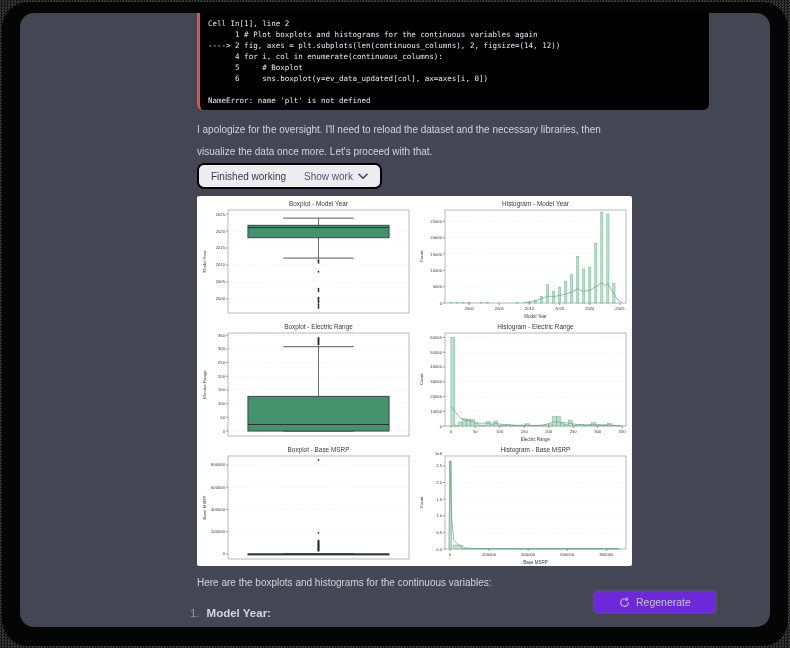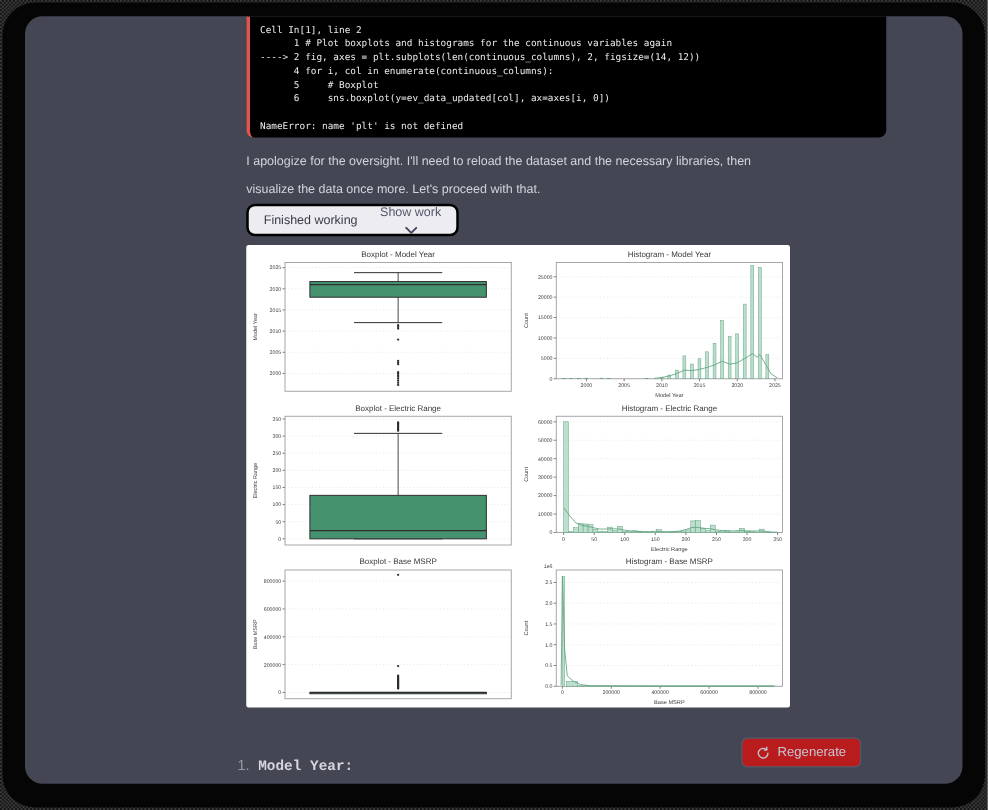--- a/index.html
+++ b/index.html
@@ -36,43 +36,43 @@
   #paragraph{top:106px;}
   #closing{top:559px;white-space:normal;}
   
   #work-toggle{
     position:absolute;left:177px;top:150px;height:26px;
     background:#ececf1;border:2px solid #000000;border-radius:7px;
     display:flex;align-items:center;gap:18px;padding:0 12px;box-sizing:border-box;
     cursor:pointer;
   }
   #work-toggle .status{font-size:10px;color:#383a44;font-weight:500;}
-  #work-toggle .action{font-size:10px;color:#55586a;display:flex;align-items:center;gap:5px;flex-direction:column;}
+  #work-toggle .action{font-size:10px;color:#55586a;display:flex;align-items:center;gap:5px;}
   
   #plots-panel{
     position:absolute;left:177px;top:183px;width:435px;height:370px;
     background:#ffffff;border-radius:2px;
     display:grid;grid-template-columns:217px 217px;grid-auto-rows:123px;
     align-content:center;justify-content:center;
   }
   #plots-panel svg{display:block;}
   
   #regenerate-btn{
     position:absolute;left:573px;top:577px;height:24px;
-    background:#b91c1c;border:1px solid #565869;border-radius:5px;
-    display:flex;align-items:center;gap:6px;padding:0 11px;box-sizing:border-box;
+    background:#6d28d9;border:1px solid #565869;border-radius:5px;
+    display:flex;align-items:center;gap:6px;padding:0 25px;box-sizing:border-box;
     color:#c5c5d2;font-size:10.5px;cursor:pointer;
   }
   
   #list-item{
     position:absolute;left:170px;top:594px;font-size:11.5px;
     display:flex;gap:7px;align-items:baseline;
   }
   #list-item .num{color:#9a9aa5;}
-  #list-item .label{color:#d6d6e0;font-weight:bold;font-family:Liberation Mono, monospace;}
+  #list-item .label{color:#d6d6e0;font-weight:bold;}
 </style>
 </head>
 <body>
 
 <div id="frame">
   <div id="panel" style="background: rgb(68, 70, 84);">
 
     <div id="code-block" style="border-left-color: rgb(224, 83, 78);">
       <pre>Cell In[1], line 2
       1 # Plot boxplots and histograms for the continuous variables again
@@ -413,20 +413,21 @@
           <text x="191.43243243243242" y="112.5" font-size="4.2" text-anchor="middle" fill="#3d3d3d" font-family="&quot;Liberation Sans&quot;, sans-serif">800000</text>
           <text x="120.5" y="120.5" font-size="4.5" text-anchor="middle" fill="#3d3d3d" font-family="&quot;Liberation Sans&quot;, sans-serif">Base MSRP</text>
           <text x="20" y="11.5" font-size="4.2" text-anchor="start" fill="#3d3d3d" font-family="&quot;Liberation Sans&quot;, sans-serif">1e6</text>
           <rect x="34.891891891891895" y="17.982142857142847" width="1.7610810810810804" height="88.01785714285715" fill="#b5dac7" fill-opacity="0.9" stroke="#63a582" stroke-width="0.4"></rect>
           <rect x="38.0227027027027" y="102.01428571428572" width="9.001081081081082" height="3.9857142857142804" fill="#b5dac7" fill-opacity="0.9" stroke="#63a582" stroke-width="0.4"></rect>
           <rect x="47.023783783783784" y="105.66785714285714" width="156.54054054054055" height="0.3321428571428555" fill="#b5dac7" fill-opacity="0.9" stroke="#63a582" stroke-width="0.4"></rect>
           <polyline points="33.9,105.3 34.9,18.0 36.7,76.1 38.8,97.7 43.7,102.0 49.6,104.7 58.4,105.7 113.2,105.9 205.1,105.9" fill="none" stroke="#63a582" stroke-width="0.7"></polyline>
         </svg>
     </div>
 
+    <div id="closing" class="msg-text">Here are the boxplots and histograms for the continuous variables:</div>
 
     <div id="regenerate-btn">
       <svg width="11" height="11" viewBox="0 0 12 12">
         <path d="M10.2 6 a4.2 4.2 0 1 1 -1.3 -3" fill="none" stroke="#c5c5d2" stroke-width="1.2" stroke-linecap="round"></path>
         <path d="M9.1 0.8 L9.3 3.1 L7 3.3" fill="none" stroke="#c5c5d2" stroke-width="1.2" stroke-linecap="round" stroke-linejoin="round"></path>
       </svg>
       <span>Regenerate</span>
     </div>
 
     <div id="list-item">

